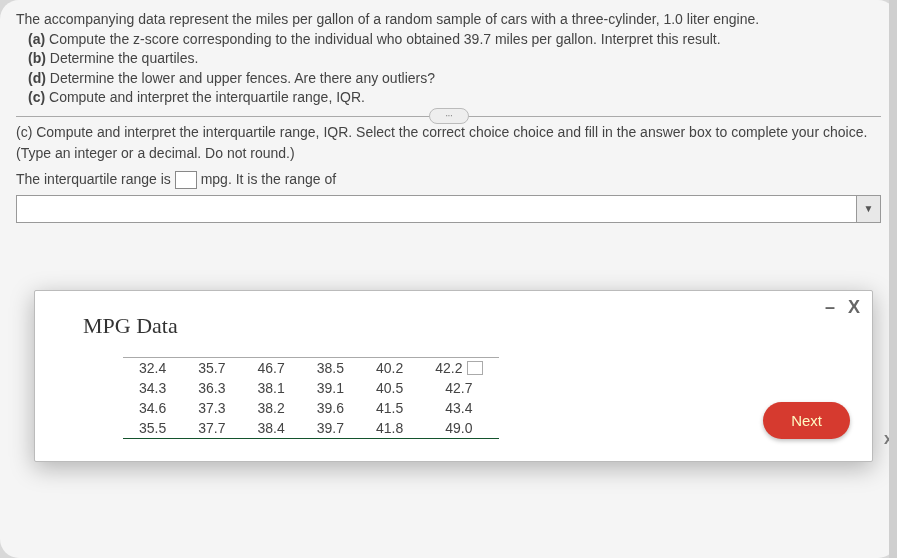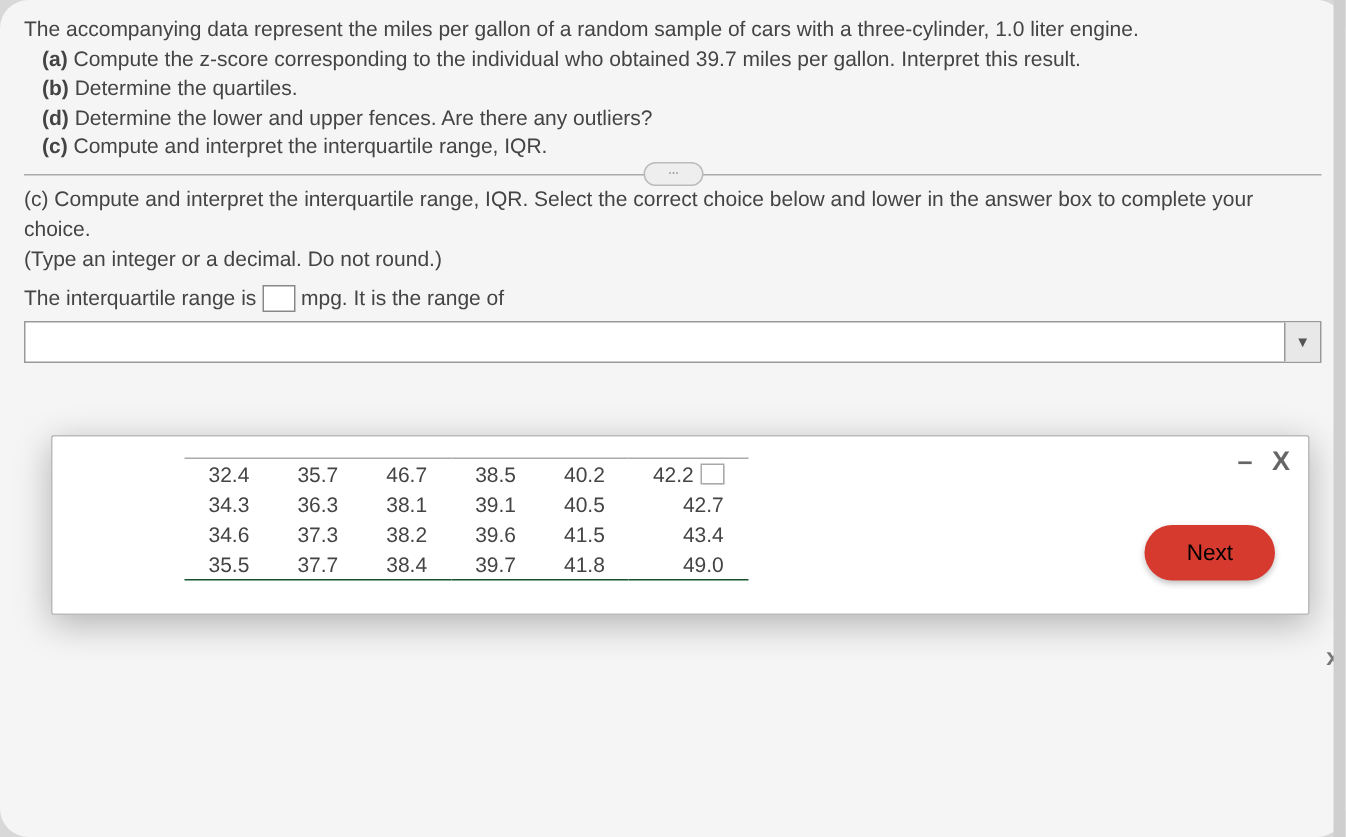--- a/index.html
+++ b/index.html
@@ -51,33 +51,33 @@
       position:absolute; left:34px; right:24px; top:290px;
       background:#fff; border:1px solid #bbb;
       box-shadow: 0 6px 24px rgba(0,0,0,.28);
       padding: 14px 20px 22px 28px;
       border-radius:2px;
     }
     .modal-controls { position:absolute; top:6px; right:12px; color:#666; font-size:18px; font-weight:bold; }
     .modal-controls span { margin-left:8px; cursor:pointer; user-select:none; }
     .modal h2 { font-family: Georgia, "Times New Roman", serif; font-weight: normal; font-size:22px; color:#333; margin: 8px 0 18px 20px; }
     table.data { border-collapse:collapse; margin-left:60px; font-size:14px; color:#444; }
-    table.data td { padding: 2px 16px; text-align:right; }
+    table.data td { padding: 2px 16px; text-align:center; }
     table.data td:first-child { border-left:none; }
     .copy-icon {
       display:inline-block; width:14px; height:12px; border:1px solid #aaa;
       position:relative; margin-left:6px; vertical-align:middle; background:#fff;
     }
     .copy-icon::before{
       content:""; position:absolute; left:-3px; top:-3px; width:14px; height:12px;
       border:1px solid #aaa; background:#fff;
     }
     .next-btn {
       position:absolute; right:22px; bottom:22px;
-      background:#d63a2f; color:#000000; border:none;
+      background:#d63a2f; color:#fef9c3; border:none;
       padding:10px 28px; border-radius:20px; font-size:15px;
       box-shadow:0 2px 4px rgba(0,0,0,.25);
     }
     .side-x {
       position:absolute; right:4px; top:430px; font-size:16px; color:#777; font-weight:bold;
     }
     .side-bar {
       position:absolute; right:0; top:0; bottom:0; width:8px; background:#cfcfcf;
     }
     .tbl-top td { border-top:1px solid #aaa; }
@@ -93,38 +93,39 @@
     <div class="item"><span class="bold">(b)</span> <span>Determine the quartiles.</span></div>
     <div class="item"><span class="bold">(d)</span> <span>Determine the lower and upper fences. Are there any outliers?</span></div>
     <div class="item"><span class="bold">(c)</span> <span>Compute and interpret the interquartile range, IQR.</span></div>
   </div>
 
   <div class="divider-wrap">
     <hr>
     <div class="pill">···</div>
   </div>
 
-  <div class="part-c">(c) Compute and interpret the interquartile range, IQR. Select the correct choice below and lower in the answer box to complete your choice.</div>
+  <div class="part-c">(c) Compute and interpret the interquartile range, IQR. Select the correct choice choice and fill in the answer box to complete your choice.</div>
   <div class="type-note">(Type an integer or a decimal. Do not round.)</div>
 
   <div class="iqr-line">
     <span>The interquartile range is</span>
     <span class="iqr-box"></span>
     <span>mpg. It is the range of</span>
   </div>
 
   <div class="dropdown">
     <div class="caret">▼</div>
   </div>
 
   <div class="modal">
     <div class="modal-controls">
       <span>–</span>
       <span>X</span>
     </div>
+    <h2>MPG Data</h2>
 
     <table class="data">
       <tbody>
           <tr class="tbl-top">
         <td>32.4</td>
         <td>35.7</td>
         <td>46.7</td>
         <td>38.5</td>
         <td>40.2</td>
         <td><span>42.2</span><span class="copy-icon"></span></td>

